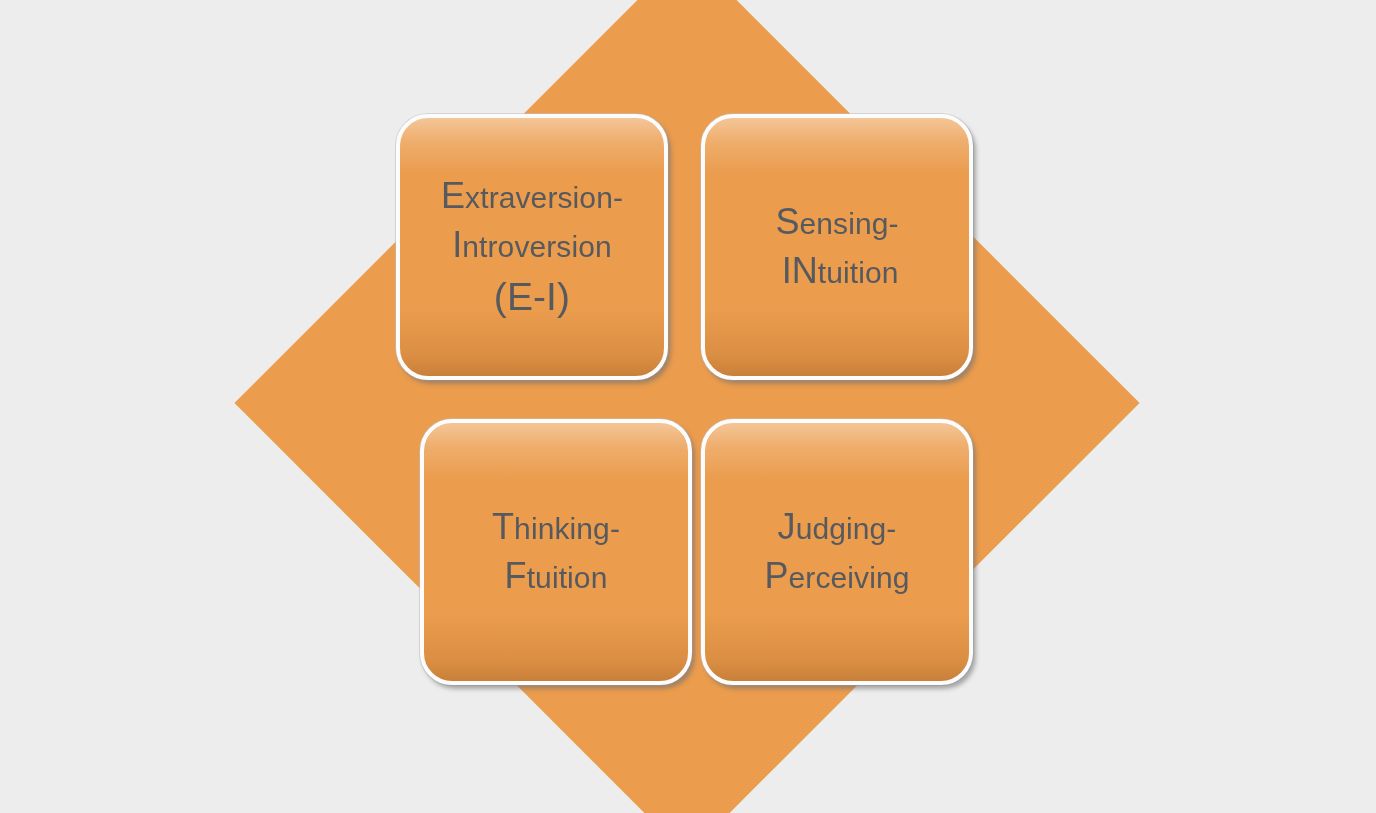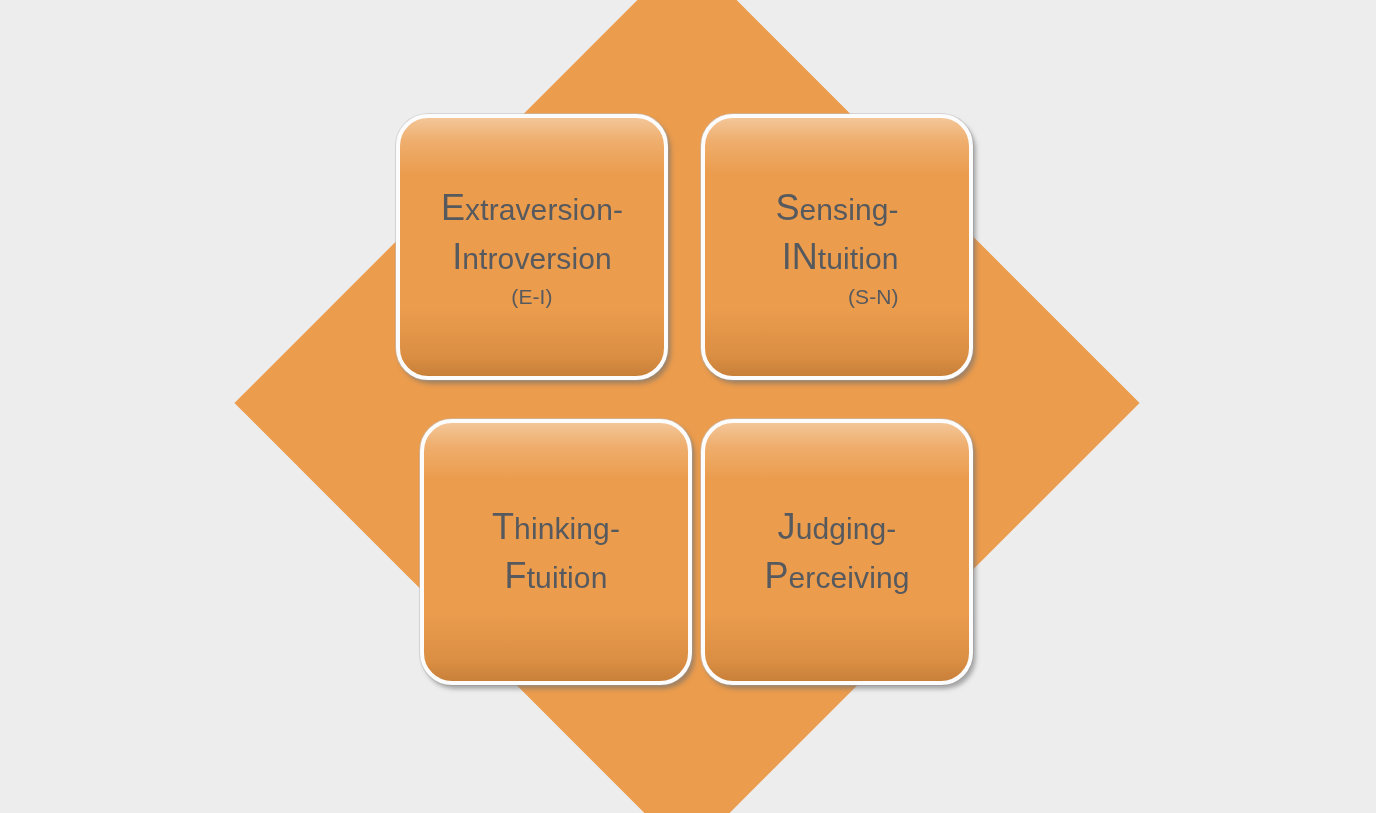--- a/index.html
+++ b/index.html
@@ -85,21 +85,21 @@
     font-size: 30px;
     line-height: 1.36;
     letter-spacing: 0.1px;
     padding: 0 10px;
   }
   .node-text .cap {
     font-size: 36px;
   }
   .node-code {
     display: block;
-    font-size: 21px;
+    font-size: 39px;
     line-height: 1.32;
     margin-top: 1px;
   }
 </style>
 </head>
 <body>
 
 <div id="diagram-root">
 
   <div class="diamond-layer">
@@ -113,21 +113,20 @@
         <span class="cap">E</span><span>xtraversion-</span><br>
         <span class="cap">I</span><span>ntroversion</span>
         <span class="node-code">(E-I)</span>
       </div>
     </div>
 
     <div class="node-box pos-tr">
       <div class="node-text">
         <span class="cap">S</span><span>ensing-</span><br>
         <span class="cap">IN</span><span>tuition</span>
-        <span class="node-code">(S-N)</span>
       </div>
     </div>
 
     <div class="node-box pos-bl">
       <div class="node-text">
         <span class="cap">T</span><span>hinking-</span><br>
         <span class="cap">F</span><span>tuition</span>
       </div>
     </div>
 

